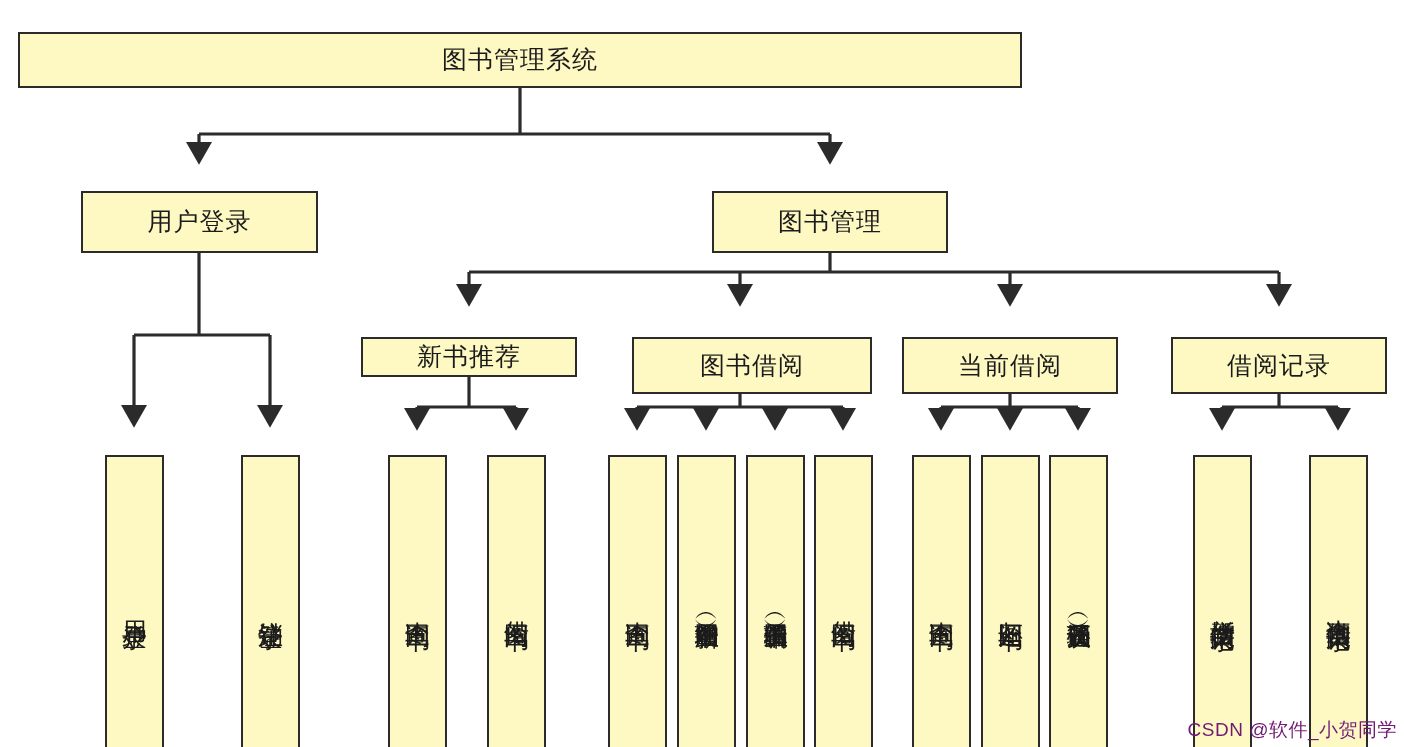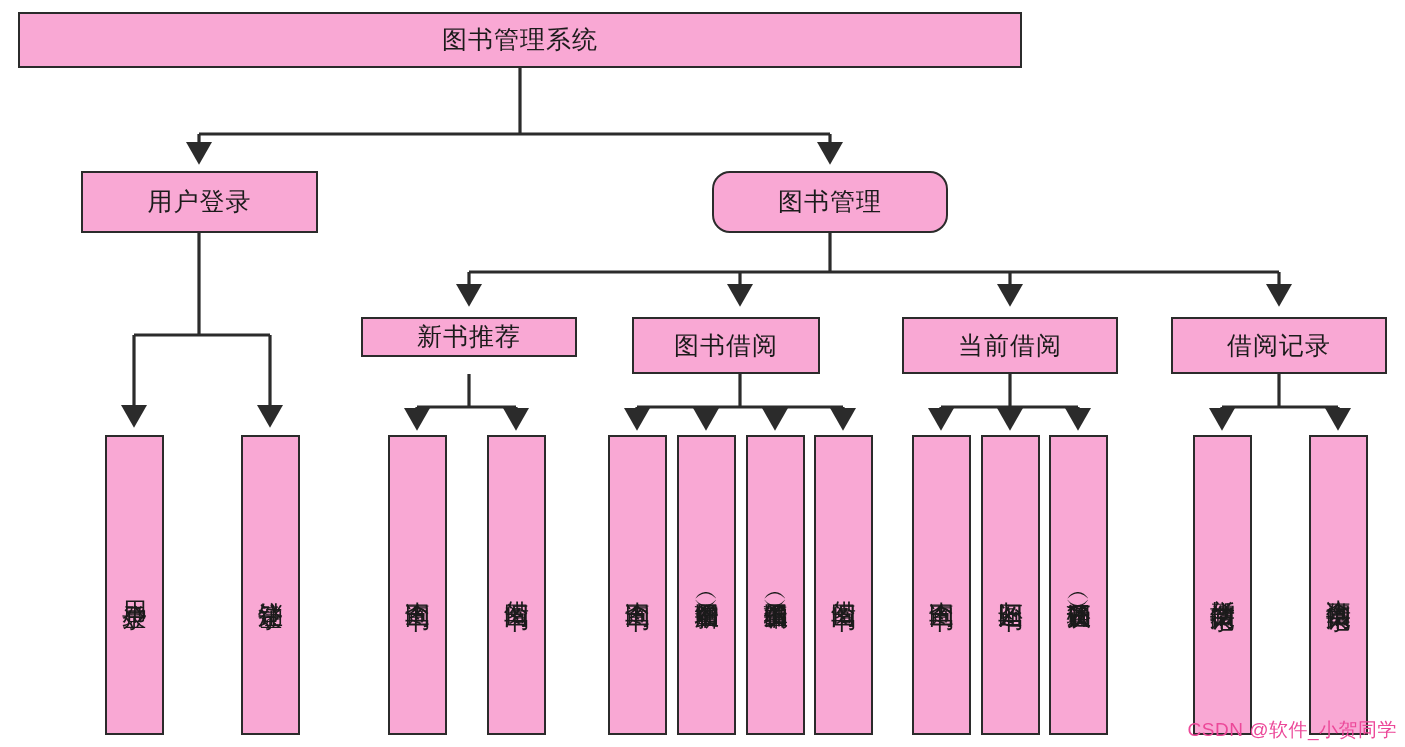--- a/index.html
+++ b/index.html
@@ -22,26 +22,27 @@
     position: absolute;
     left: 0;
     top: 0;
     width: 1405px;
     height: 747px;
     pointer-events: none;
   }
   .node {
     position: absolute;
     box-sizing: border-box;
-    background: #f9a8d4;
+    background: #fef9c3;
     border: 2.5px solid #2b2b2b;
     display: flex;
     align-items: center;
     justify-content: center;
     color: #1b1b1b;
+    margin-top: 20px;
   }
   .node.horiz {
     font-size: 25px;
     letter-spacing: 1px;
     line-height: 1.1;
     text-align: center;
   }
   .node.root {
     font-size: 25px;
   }
@@ -63,21 +64,21 @@
   .leaf-label.tight {
     line-height: 1.18;
     letter-spacing: 0px;
     font-size: 24px;
   }
   #watermark {
     position: absolute;
     right: 8px;
     bottom: 4px;
     font-size: 19px;
-    color: #ec4899;
+    color: #701a75;
     letter-spacing: 0.5px;
     white-space: nowrap;
     user-select: none;
   }
 </style>
 </head>
 <body>
 
 <div id="diagram-root">
 
@@ -128,25 +129,25 @@
       <path d="M1222,407 L1338,407"></path>
       <path d="M1222,407 L1222,418" marker-end="url(#arrowhead)"></path>
       <path d="M1338,407 L1338,418" marker-end="url(#arrowhead)"></path>
     </g>
   </svg>
 
   <div class="node horiz root" style="left:18px; top:12px; width:1004px; height:56px;">图书管理系统</div>
 
   <div class="node horiz" style="left:81px; top:171px; width:237px; height:62px;">用户登录</div>
 
-  <div class="node horiz" style="left:712px; top:171px; width:236px; height:62px;border-radius:18px;">图书管理</div>
+  <div class="node horiz" style="left:712px; top:171px; width:236px; height:62px;">图书管理</div>
 
   <div class="node horiz" style="left:361px; top:317px; width:216px; height:40px;">新书推荐</div>
 
-  <div class="node horiz" style="left:632px; top:317px; width:188px; height:57px;">图书借阅</div>
+  <div class="node horiz" style="left:632px; top:317px; width:240px; height:57px;">图书借阅</div>
 
   <div class="node horiz" style="left:1171px; top:317px; width:216px; height:57px;">借阅记录</div>
 
   <div class="node horiz" style="left:902px; top:317px; width:216px; height:57px;">当前借阅</div>
 
   <div class="node leaf" style="left:105px; top:435px; width:59px; height:300px;">
     <span class="leaf-label">用户登录</span>
   </div>
   <div class="node leaf" style="left:241px; top:435px; width:59px; height:300px;">
     <span class="leaf-label">注销登录</span>

